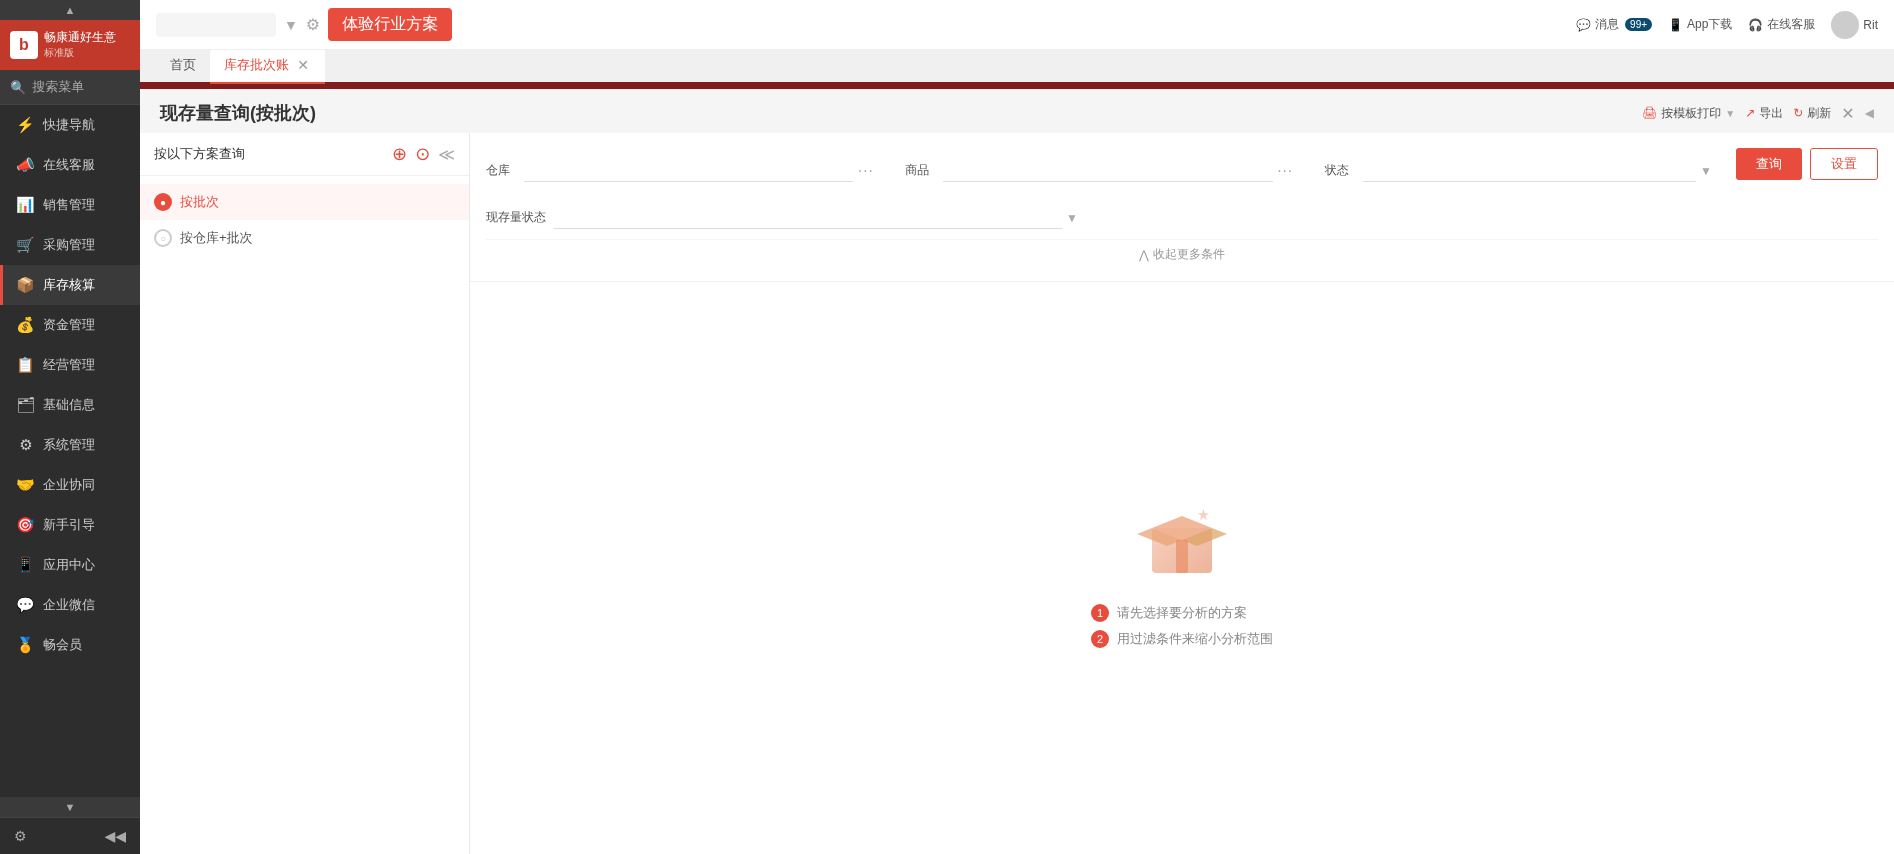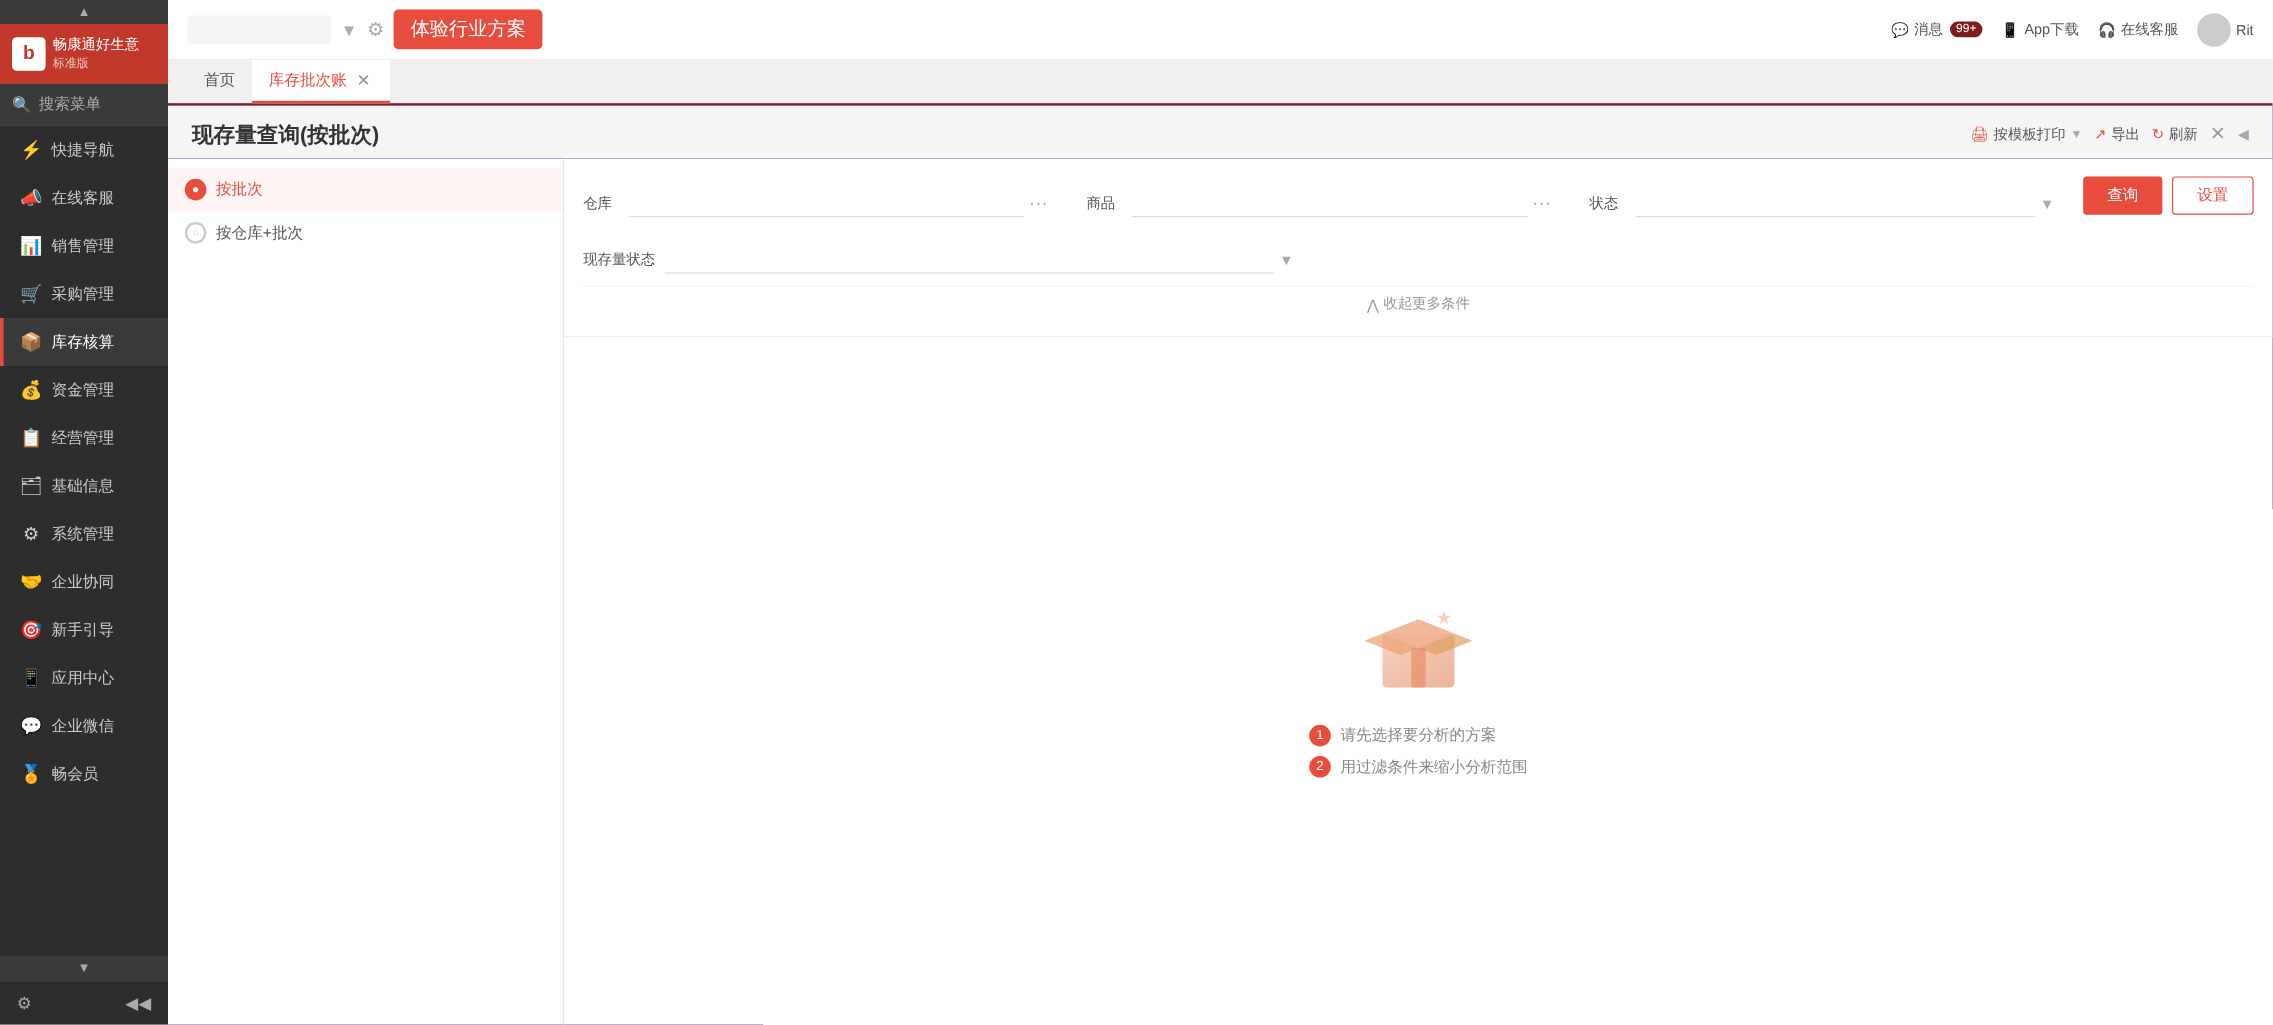--- a/index.html
+++ b/index.html
@@ -146,21 +146,21 @@
     }
     .top-bar-right-item {
       display: flex;
       align-items: center;
       gap: 4px;
       cursor: pointer;
       color: #555;
       font-size: 12px;
     }
     .badge {
-      background: #7f1d1d;
+      background: #0c4a6e;
       color: white;
       font-size: 10px;
       border-radius: 8px;
       padding: 1px 5px;
       margin-left: 2px;
     }
     .avatar {
       width: 28px;
       height: 28px;
       background: #ccc;
@@ -170,21 +170,21 @@
       font-size: 12px;
       color: #555;
     }
 
     
     .tabs-bar {
       background: #f0f0f0;
       display: flex;
       align-items: center;
       padding: 16px 16px;
-      border-bottom: 2px solid #7f1d1d;
+      border-bottom: 7px solid #7f1d1d;
       height: 38px;
     }
     .tab {
       padding: 8px 14px;
       font-size: 13px;
       cursor: pointer;
       color: #555;
       display: flex;
       align-items: center;
       gap: 6px;
@@ -620,20 +620,28 @@
           <span>刷新</span>
         </button>
         <button class="close-panel-btn">✕</button>
         <button class="close-panel-btn" style="font-size:12px; color:#aaa;">◀</button>
       </div>
     </div>
 
     <div class="content-layout">
 
       <div class="left-panel">
+        <div class="left-panel-header">
+          <span>按以下方案查询</span>
+          <div class="left-panel-header-actions">
+            <span class="icon-btn" style="color:#e74c3c; font-size:18px;">⊕</span>
+            <span class="icon-btn" style="color:#e74c3c; font-size:18px;">⊙</span>
+            <span class="icon-btn" style="font-size:16px; color:#aaa;">≪</span>
+          </div>
+        </div>
         <div class="plan-list">
           <div class="plan-item active">
             <div class="plan-icon-red">●</div>
             <span>按批次</span>
           </div>
           <div class="plan-item">
             <div class="plan-icon-gray">○</div>
             <span>按仓库+批次</span>
           </div>
         </div>

